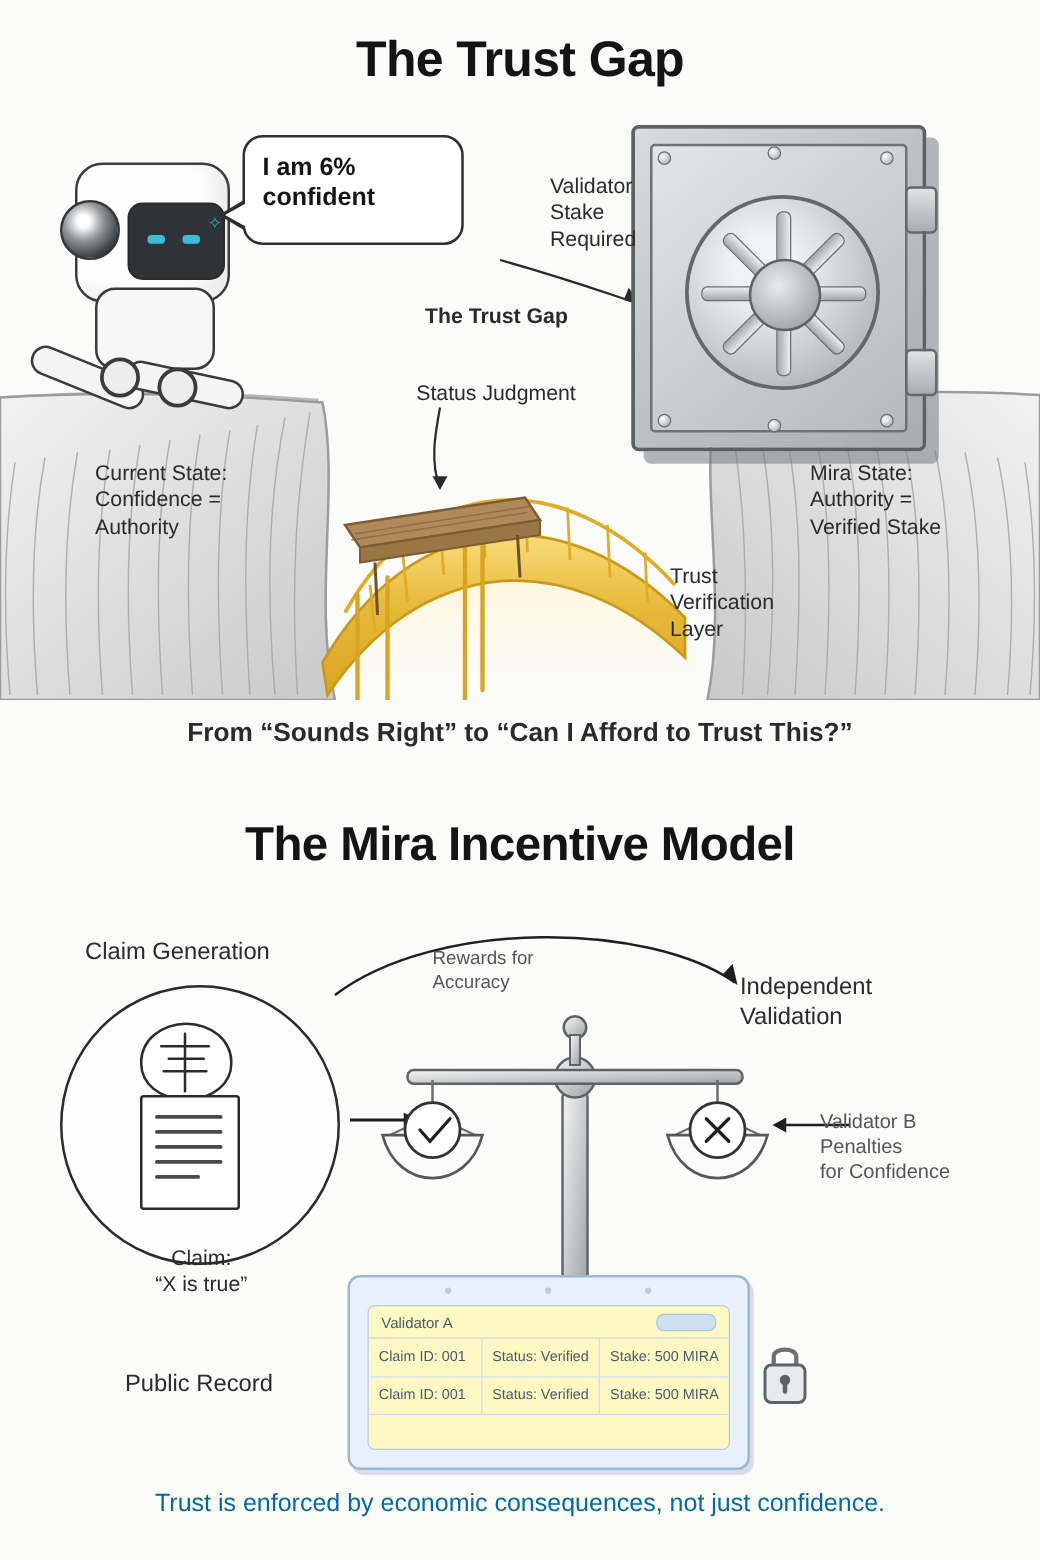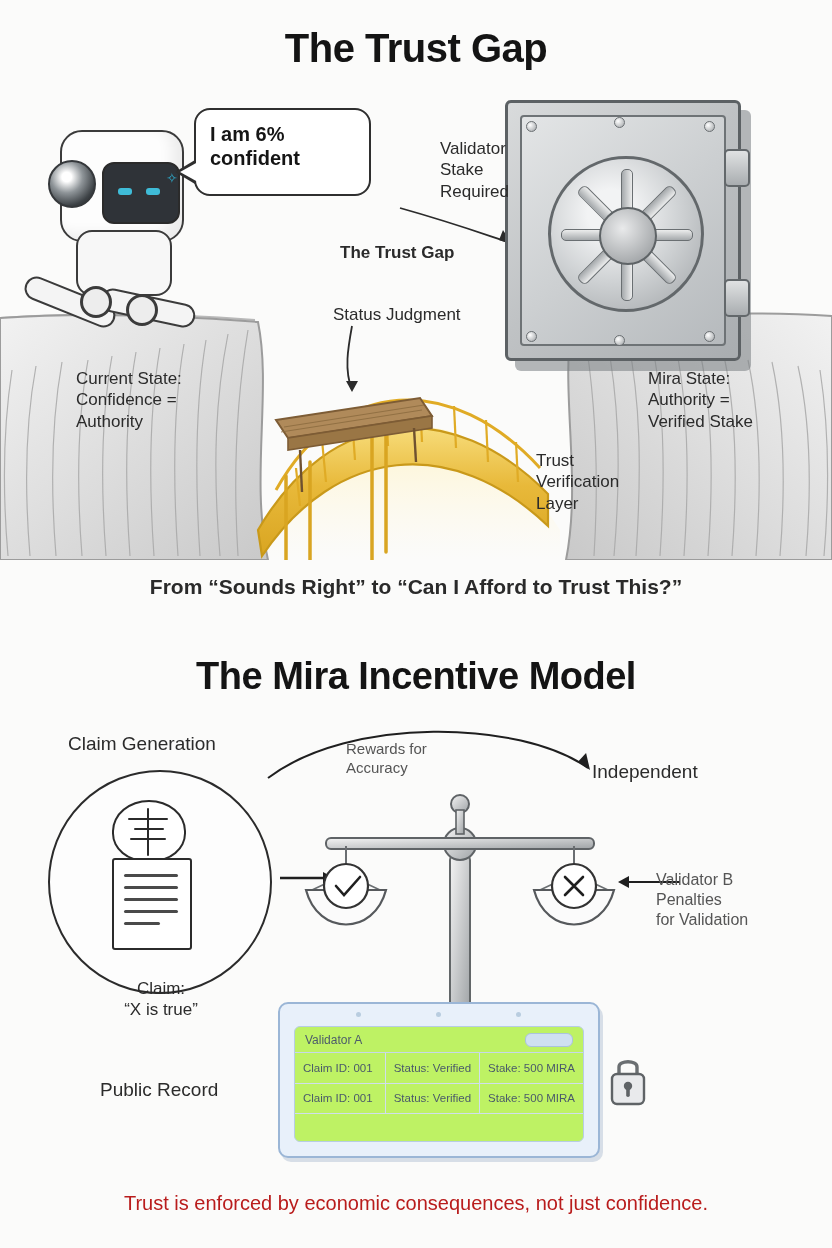--- a/index.html
+++ b/index.html
@@ -25,21 +25,21 @@
     text-align:center;
     font-size:38px; font-weight:700; letter-spacing:-0.5px;
     color:#141414;
   }
   .caption-top {
     position:absolute; left:0; right:0; top:575px;
     text-align:center; font-size:21px; font-weight:600; color:#2a2a2a;
   }
   .caption-bottom {
     position:absolute; left:0; right:0; top:1192px;
-    text-align:center; font-size:20px; font-weight:500; color:#b91c1c;
+    text-align:center; font-size:20px; font-weight:500; color:#0369a1;
   }
 
   
   .lbl { position:absolute; font-size:17px; line-height:1.25; color:#2b2b2b; }
   .lbl.b { font-weight:700; }
   .lbl.sm { font-size:15px; color:#555; }
   .lbl.c { text-align:center; }
 
   
   .scene-top { position:absolute; left:0; top:90px; width:832px; height:470px; }
@@ -137,21 +137,21 @@
   .hinge.h2 { top:176px; }
   .rivet {
     position:absolute; width:9px; height:9px; border-radius:50%;
     background:radial-gradient(circle at 35% 35%,#fff,#9ea2a5); border:1px solid #6b7073;
   }
 
   
   .chasm { position:absolute; left:0; top:0; width:832px; height:470px; }
 
   
-  .scene-bot { position:absolute; left:0; top:710px; width:832px; height:460px; }
+  .scene-bot { position:absolute; left:0; top:728px; width:832px; height:460px; }
 
   
   .claim-circle {
     position:absolute; left:48px; top:60px; width:220px; height:220px;
     border:2.5px solid #2b2b2b; border-radius:50%;
     background:#fdfdfd;
   }
   .brain {
     position:absolute; left:62px; top:28px; width:70px; height:58px;
     border:2.5px solid #2b2b2b; border-radius:50% 50% 46% 46%;
@@ -168,21 +168,21 @@
   .scales { position:absolute; left:300px; top:48px; width:320px; height:290px; }
 
   
   .record {
     position:absolute; left:278px; top:292px; width:318px; height:152px;
     background:#e8f0fa; border:2px solid #9bb6d6; border-radius:10px;
     box-shadow: 3px 4px 0 rgba(150,170,195,.35);
   }
   .record-inner {
     position:absolute; left:14px; top:22px; right:14px; bottom:14px;
-    background:#bef264; border:1.5px solid #b7cde4; border-radius:6px;
+    background:#fef9c3; border:1.5px solid #b7cde4; border-radius:6px;
   }
   .rec-head {
     position:absolute; left:0; right:0; top:0; height:26px;
     border-bottom:1.5px solid #c6d8ea; font-size:12px; color:#4c5b6b;
     padding:6px 0 0 10px; box-sizing:border-box;
   }
   .rec-pill {
     position:absolute; right:10px; top:6px; width:46px; height:12px;
     background:#cfe0f1; border:1px solid #aac3dc; border-radius:6px;
   }
@@ -450,26 +450,27 @@
 
     <div class="lbl" style="left:68px; top:22px; font-size:19px;">Claim Generation</div>
 
     <div class="lbl sm" style="left:346px; top:30px; width:140px;">
       <div>Rewards for</div>
       <div>Accuracy</div>
     </div>
 
     <div class="lbl" style="left:592px; top:50px; width:180px; font-size:19px;">
       <div>Independent</div>
+      <div>Validation</div>
     </div>
 
     <div class="lbl sm" style="left:656px; top:160px; width:170px; font-size:16px;">
       <div>Validator B</div>
       <div>Penalties</div>
-      <div>for Validation</div>
+      <div>for Confidence</div>
     </div>
 
     <div class="lbl c" style="left:86px; top:268px; width:150px;">
       <div>Claim:</div>
       <div>“X is true”</div>
     </div>
 
     <div class="lbl" style="left:100px; top:368px; font-size:19px;">Public Record</div>
 
     <div class="record">

